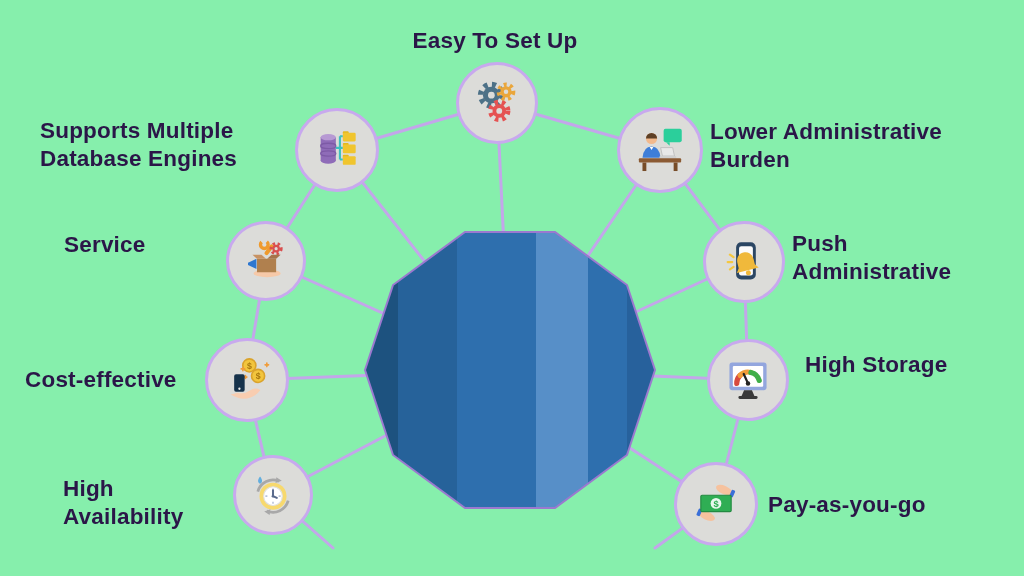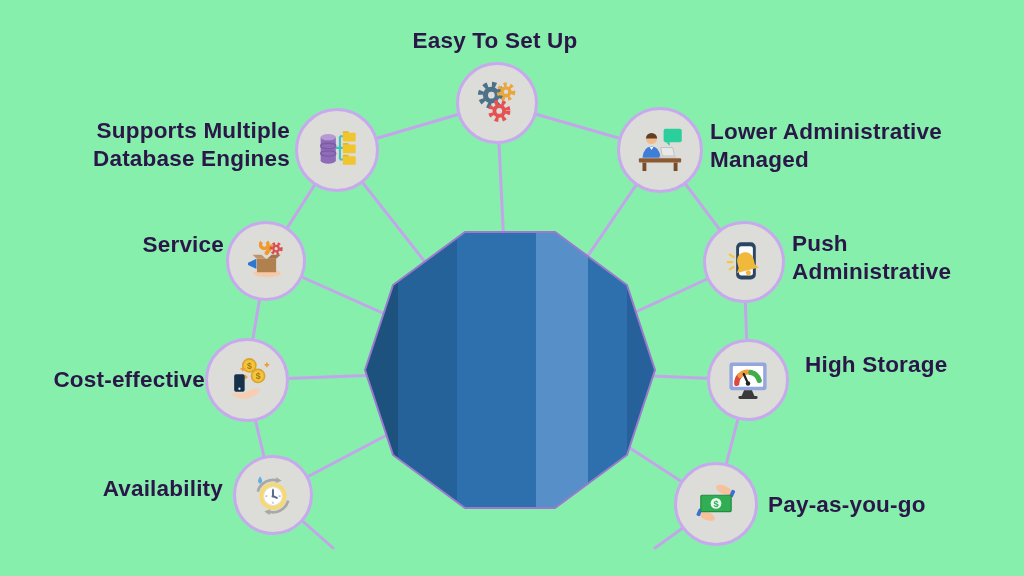--- a/index.html
+++ b/index.html
@@ -23,21 +23,21 @@
   .label{
     position:absolute;
     z-index:4;
     color:#2b1648;
     font-weight:700;
     font-size:22.5px;
     line-height:28px;
     letter-spacing:.2px;
   }
   .label span{display:block;}
-  .align-r{text-align:right;}
+  .align-r{text-align:left;}
   .align-l{text-align:left;}
   .align-c{text-align:center;}
   svg text{font-family:"Liberation Sans",sans-serif;}
 </style>
 </head>
 <body>
 
 <div class="canvas">
 
   <svg class="layer" width="1024" height="576">
@@ -165,41 +165,42 @@
       <path d="M24 25 V19.8 M24 25 l3.4 1.6" stroke="#5a6b8c" stroke-width="1.8" stroke-linecap="round"></path>
       <circle cx="24" cy="25" r="1.2" fill="#5a6b8c"></circle>
       <path d="M10.5 21 A14 14 0 0 1 29.5 11.8" stroke="#a8a8a8" stroke-width="2.4" fill="none"></path>
       <path d="M27 8.2 l4.8 3.2 -5.6 1.9 z" fill="#a8a8a8"></path>
       <path d="M37.5 29 A14 14 0 0 1 18.5 38.2" stroke="#a8a8a8" stroke-width="2.4" fill="none"></path>
       <path d="M21 41.8 l-4.8 -3.2 5.6 -1.9 z" fill="#a8a8a8"></path>
       <path d="M12.5 7.5 C14.6 10.1 15.1 12.6 12.5 14.1 C9.9 12.6 10.4 10.1 12.5 7.5 z" fill="#62aede"></path>
     </svg>
   </div>
   <div class="label align-r" style="left:63px;top:475px;width:160px">
+    <span>High</span>
     <span>Availability</span>
   </div>
 
   <div class="node" style="left:617px;top:107px;width:86px;height:86px">
     <svg viewBox="0 0 48 48" width="58" height="58">
       <rect x="27" y="6.5" width="15" height="11" rx="1.5" fill="#2bcf9b"></rect>
       <path d="M29 17.5 l3 3 v-3 z" fill="#2bcf9b"></path>
       <circle cx="17" cy="14.5" r="4.6" fill="#f2b98c"></circle>
       <path d="M12.4 14.5 a4.6 4.6 0 0 1 9.2 0 z" fill="#5d4026"></path>
       <path d="M9.5 30.5 q0.8 -9.5 7.5 -9.5 q6.7 0 7.5 9.5 z" fill="#3e7ed8"></path>
       <path d="M15.5 21.5 l1.5 2.5 1.5 -2.5 z" fill="#ffffff"></path>
       <path d="M24.5 22 h10 l1.5 7 h-10 z" fill="#e8e8e8" stroke="#c0c0c0" stroke-width="0.8"></path>
       <rect x="23.5" y="29" width="14" height="1.8" rx="0.9" fill="#cfcfcf"></rect>
       <rect x="6.5" y="30.8" width="35" height="3.6" rx="0.8" fill="#8b5a33"></rect>
       <rect x="9.5" y="34.4" width="3.2" height="7" fill="#774c28"></rect>
       <rect x="35.3" y="34.4" width="3.2" height="7" fill="#774c28"></rect>
     </svg>
   </div>
   <div class="label align-l" style="left:710px;top:118px;width:260px">
     <span>Lower Administrative</span>
-    <span>Managed</span>
+    <span>Burden</span>
   </div>
 
   <div class="node" style="left:703px;top:221px;width:82px;height:82px">
     <svg viewBox="0 0 48 48" width="54" height="54">
       <rect x="17" y="6.5" width="17.5" height="33" rx="4.5" fill="#2b4663"></rect>
       <rect x="19.6" y="10" width="12.3" height="26" rx="2" fill="#fbfbfb"></rect>
       <g transform="rotate(-14 25 24)">
         <path d="M25.5 15.5 c-4.6 0 -7.4 3.3 -7.4 8 v4.6 l-2.6 3.6 h20 l-2.6 -3.6 v-4.6 c0 -4.7 -2.8 -8 -7.4 -8 z" fill="#f0b93b"></path>
         <circle cx="25.5" cy="34" r="2.2" fill="#f0b93b"></circle>
       </g>

